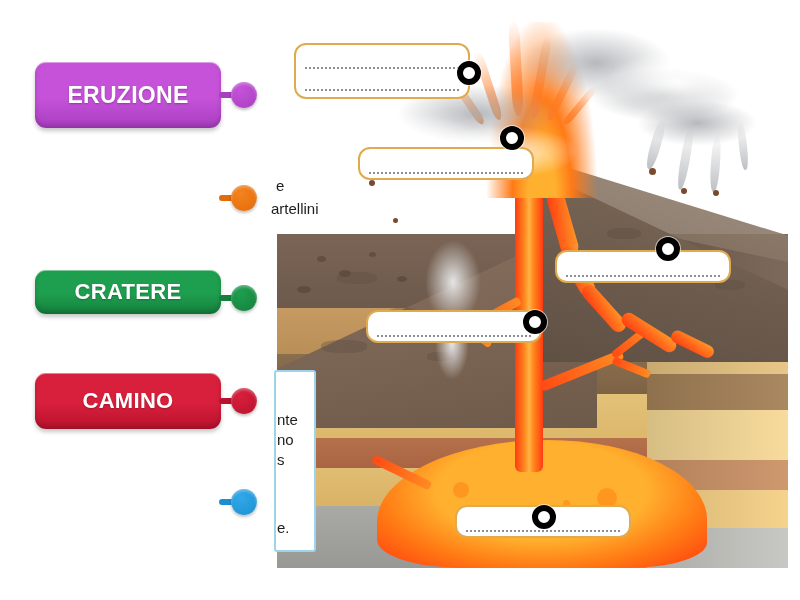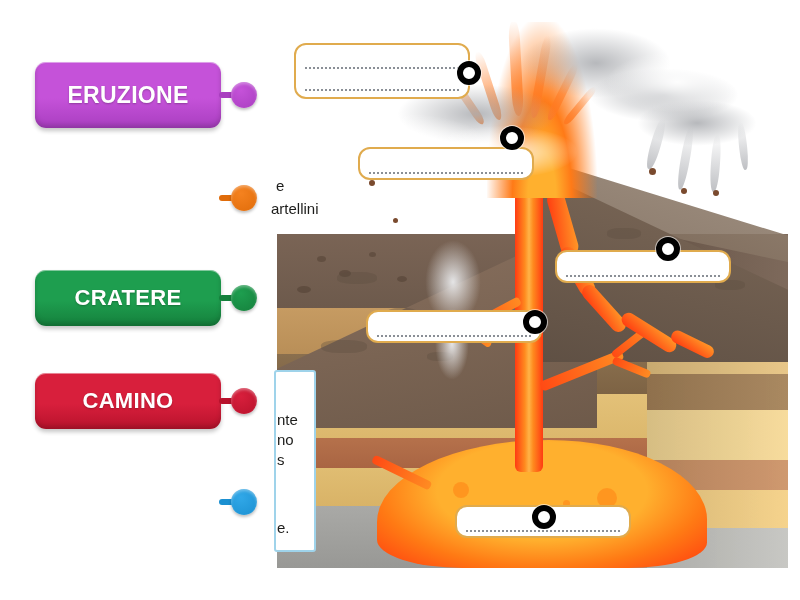--- a/index.html
+++ b/index.html
@@ -244,21 +244,21 @@
   <div class="label-col" id="labelcol">
       <div class="chip" style="left: 35px; top: 62px; width: 186px; height: 66px; font-size: 23px; background: linear-gradient(rgb(197, 82, 217) 0%, rgb(197, 82, 217) 55%, rgb(169, 62, 192) 100%);">
         <span class="chip-txt">
           <div>ERUZIONE</div>
         </span>
       </div>
       <div class="stem" style="left: 219px; top: 92px; width: 20px; background: rgb(169, 62, 192);"></div>
       <div class="knob" style="left: 231px; top: 82px; background: radial-gradient(circle at 38% 32%, rgb(197, 82, 217), rgb(169, 62, 192));"></div>
       <div class="stem" style="left: 219px; top: 195px; width: 20px; background: rgb(224, 108, 10);"></div>
       <div class="knob" style="left: 231px; top: 185px; background: radial-gradient(circle at 38% 32%, rgb(245, 130, 31), rgb(224, 108, 10));"></div>
-      <div class="chip" style="left: 35px; top: 270px; width: 186px; height: 56px; font-size: 22px; background: linear-gradient(rgb(30, 158, 79) 0%, rgb(30, 158, 79) 55%, rgb(21, 128, 60) 100%);">
+      <div class="chip" style="left: 35px; top: 270px; width: 186px; height: 44px; font-size: 22px; background: linear-gradient(rgb(30, 158, 79) 0%, rgb(30, 158, 79) 55%, rgb(21, 128, 60) 100%);">
         <span class="chip-txt">CRATERE</span>
       </div>
       <div class="stem" style="left: 219px; top: 295px; width: 20px; background: rgb(21, 128, 60);"></div>
       <div class="knob" style="left: 231px; top: 285px; background: radial-gradient(circle at 38% 32%, rgb(30, 158, 79), rgb(21, 128, 60));"></div>
       <div class="chip" style="left: 35px; top: 373px; width: 186px; height: 56px; font-size: 22px; background: linear-gradient(rgb(216, 31, 60) 0%, rgb(216, 31, 60) 55%, rgb(184, 18, 44) 100%);">
         <span class="chip-txt">CAMINO</span>
       </div>
       <div class="stem" style="left: 219px; top: 398px; width: 20px; background: rgb(184, 18, 44);"></div>
       <div class="knob" style="left: 231px; top: 388px; background: radial-gradient(circle at 38% 32%, rgb(216, 31, 60), rgb(184, 18, 44));"></div>
       <div class="stem" style="left: 219px; top: 499px; width: 20px; background: rgb(27, 144, 209);"></div>

